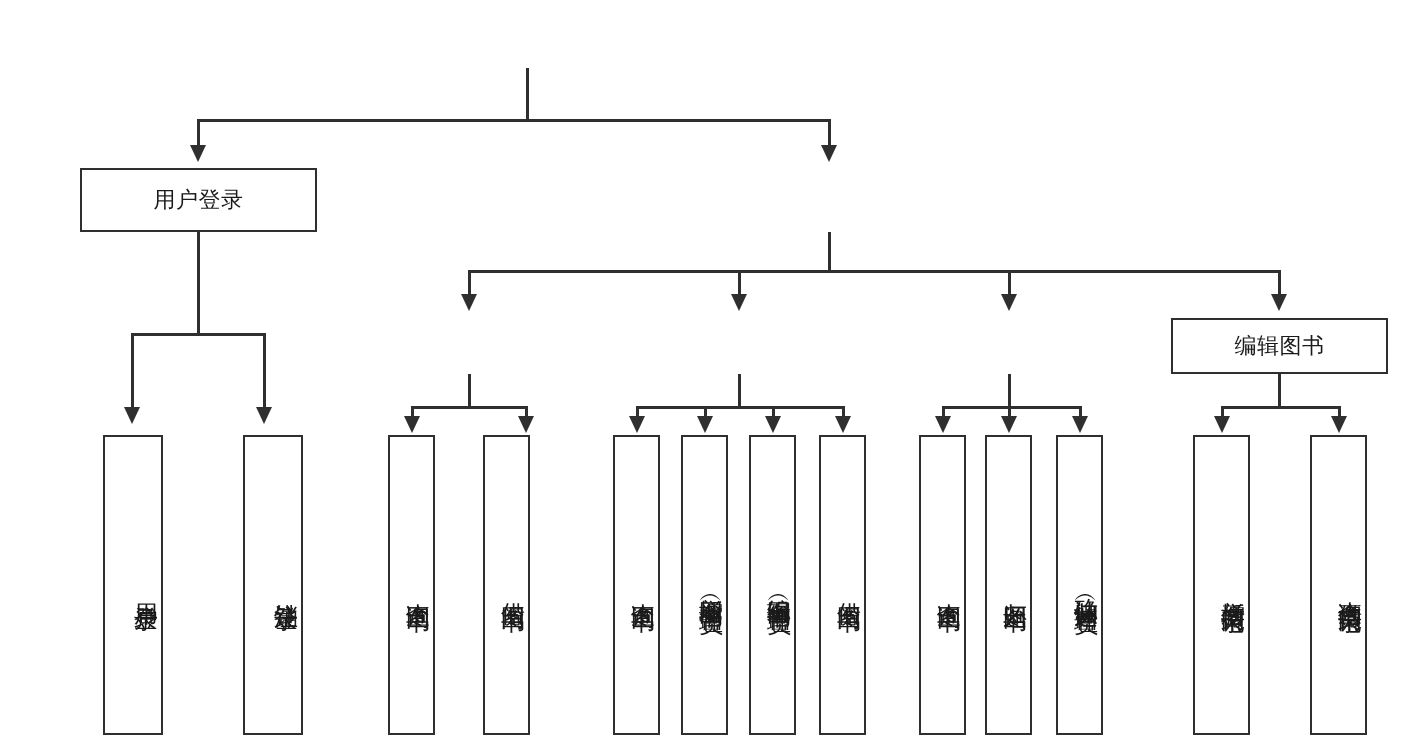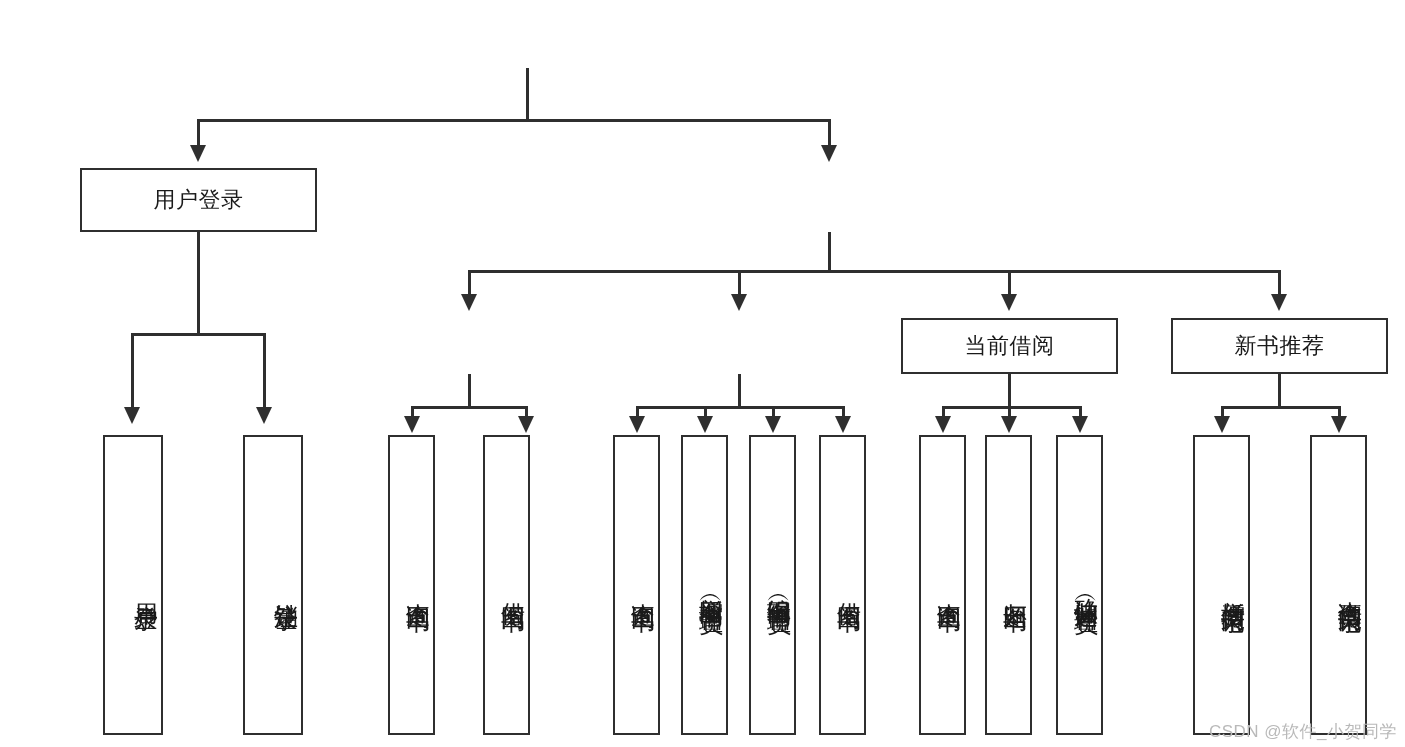--- a/index.html
+++ b/index.html
@@ -104,25 +104,22 @@
   <div class="ln ln-h" style="left:468px; top:270px; width:812px; height:3px;"></div>
   <div class="ln ln-v" style="left:468px; top:270px; width:3px; height:25px;"></div>
   <div class="arrow" style="left:461px; top:294px;"></div>
   <div class="ln ln-v" style="left:738px; top:270px; width:3px; height:25px;"></div>
   <div class="arrow" style="left:731px; top:294px;"></div>
   <div class="ln ln-v" style="left:1008px; top:270px; width:3px; height:25px;"></div>
   <div class="arrow" style="left:1001px; top:294px;"></div>
   <div class="ln ln-v" style="left:1278px; top:270px; width:3px; height:25px;"></div>
   <div class="arrow" style="left:1271px; top:294px;"></div>
 
-  <div class="box box-h" style="left:901px; top:318px; width:217px; height:56px;">
-    <span>当前借阅</span>
-  </div>
   <div class="box box-h" style="left:1171px; top:318px; width:217px; height:56px;">
-    <span>新书推荐</span>
+    <span>编辑图书</span>
   </div>
 
   <div class="ln ln-v" style="left:468px; top:374px; width:3px; height:34px;"></div>
   <div class="ln ln-h" style="left:411px; top:406px; width:117px; height:3px;"></div>
   <div class="ln ln-v" style="left:411px; top:406px; width:3px; height:12px;"></div>
   <div class="arrow" style="left:404px; top:416px;"></div>
   <div class="ln ln-v" style="left:525px; top:406px; width:3px; height:12px;"></div>
   <div class="arrow" style="left:518px; top:416px;"></div>
 
   <div class="ln ln-v" style="left:738px; top:374px; width:3px; height:34px;"></div>
@@ -189,15 +186,14 @@
     <span>确认归还（管理员）</span>
   </div>
 
   <div class="box box-v" style="left:1193px; top:435px; width:57px; height:300px;">
     <span>新增借阅记录</span>
   </div>
   <div class="box box-v" style="left:1310px; top:435px; width:57px; height:300px;">
     <span>查询借阅记录</span>
   </div>
 
-  <div id="watermark">CSDN @软件_小贺同学</div>
 
 </div>
 
 </body></html>

